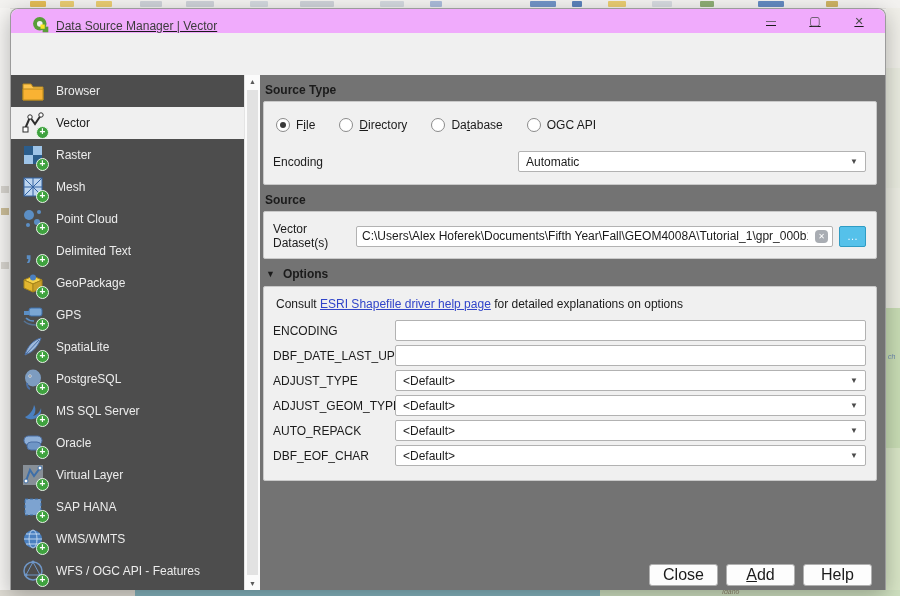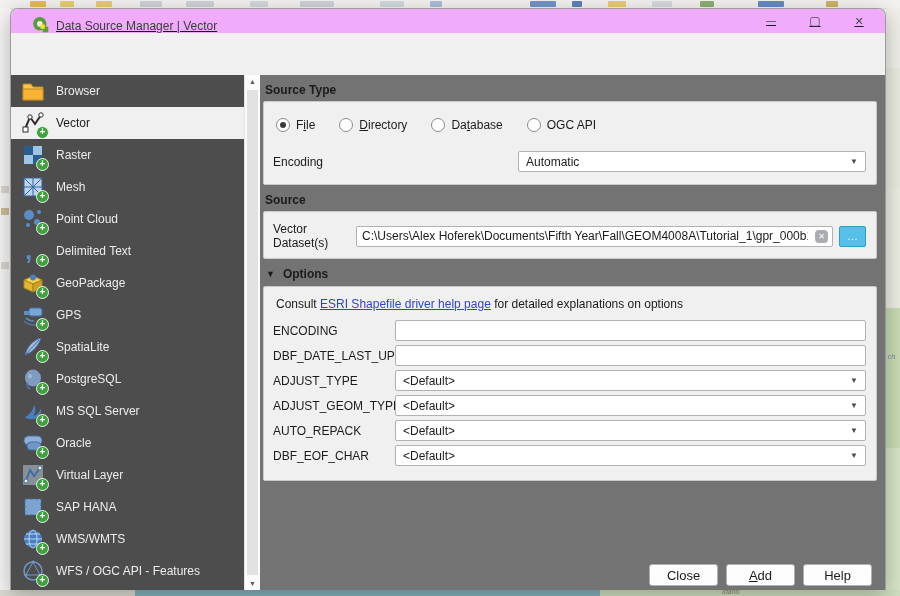--- a/index.html
+++ b/index.html
@@ -69,21 +69,21 @@
     border-radius:2px;color:#eef9ff;font-size:11px;line-height:1;cursor:pointer;}
   .options-header{display:flex;align-items:center;gap:8px;margin:1px 0 5px 3px;font-weight:bold;cursor:pointer;}
   .tri{font-size:9px;color:#1b1b1b;}
   .opt-box{padding:8px 10px 10px 9px;}
   .consult{margin:2px 0 9px 3px;}
   .consult a{color:#3044c9;text-decoration:underline;cursor:pointer;}
   .opt-row{display:flex;align-items:center;margin-bottom:4px;height:21px;}
   .opt-row .flabel{width:122px;flex:0 0 auto;}
   .footer{position:absolute;right:13px;bottom:4px;display:flex;gap:8px;}
   .btn{min-width:69px;height:22px;background:#fdfdfd;border:1px solid #b0b0b0;border-radius:3px;
-    font-family:"Liberation Sans",sans-serif;font-size:13px;color:#1b1b1b;padding:0 12px;cursor:pointer;}
+    font-family:"Liberation Sans",sans-serif;font-size:16px;color:#1b1b1b;padding:0 12px;cursor:pointer;}
   u{text-decoration:underline;}
 </style>
 </head>
 <body>
 
 <div class="screen">
 
   <div class="top-strip">
     <div class="blob" style="left:30px;width:16px;background:#e0b43c;"></div>
     <div class="blob" style="left:60px;width:14px;background:#e8c75a;"></div>

